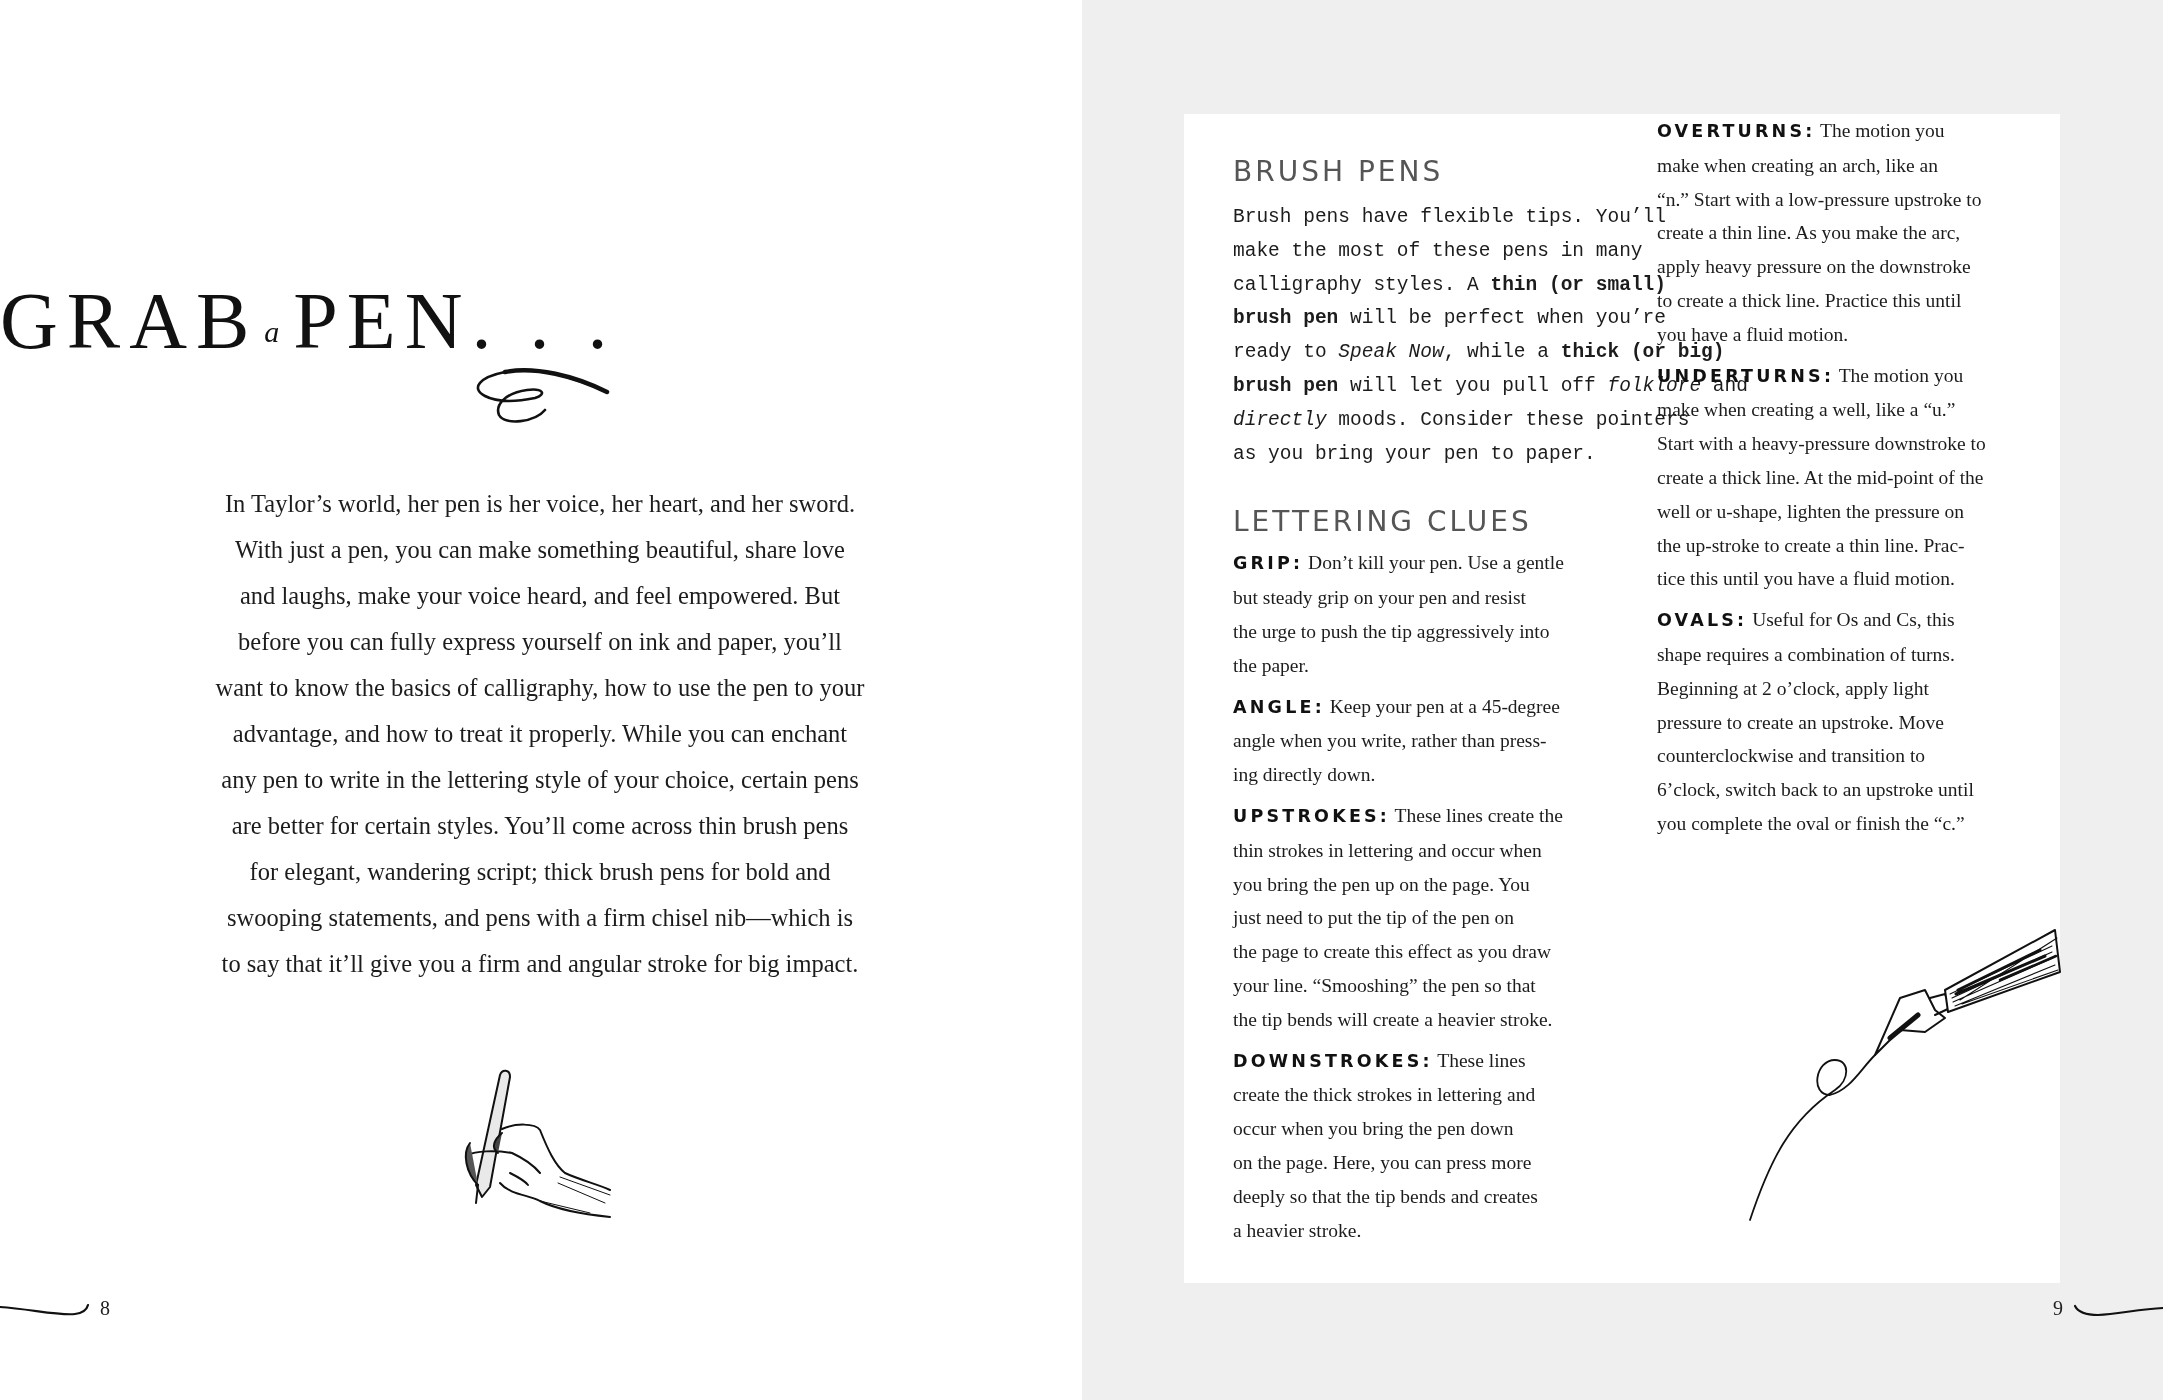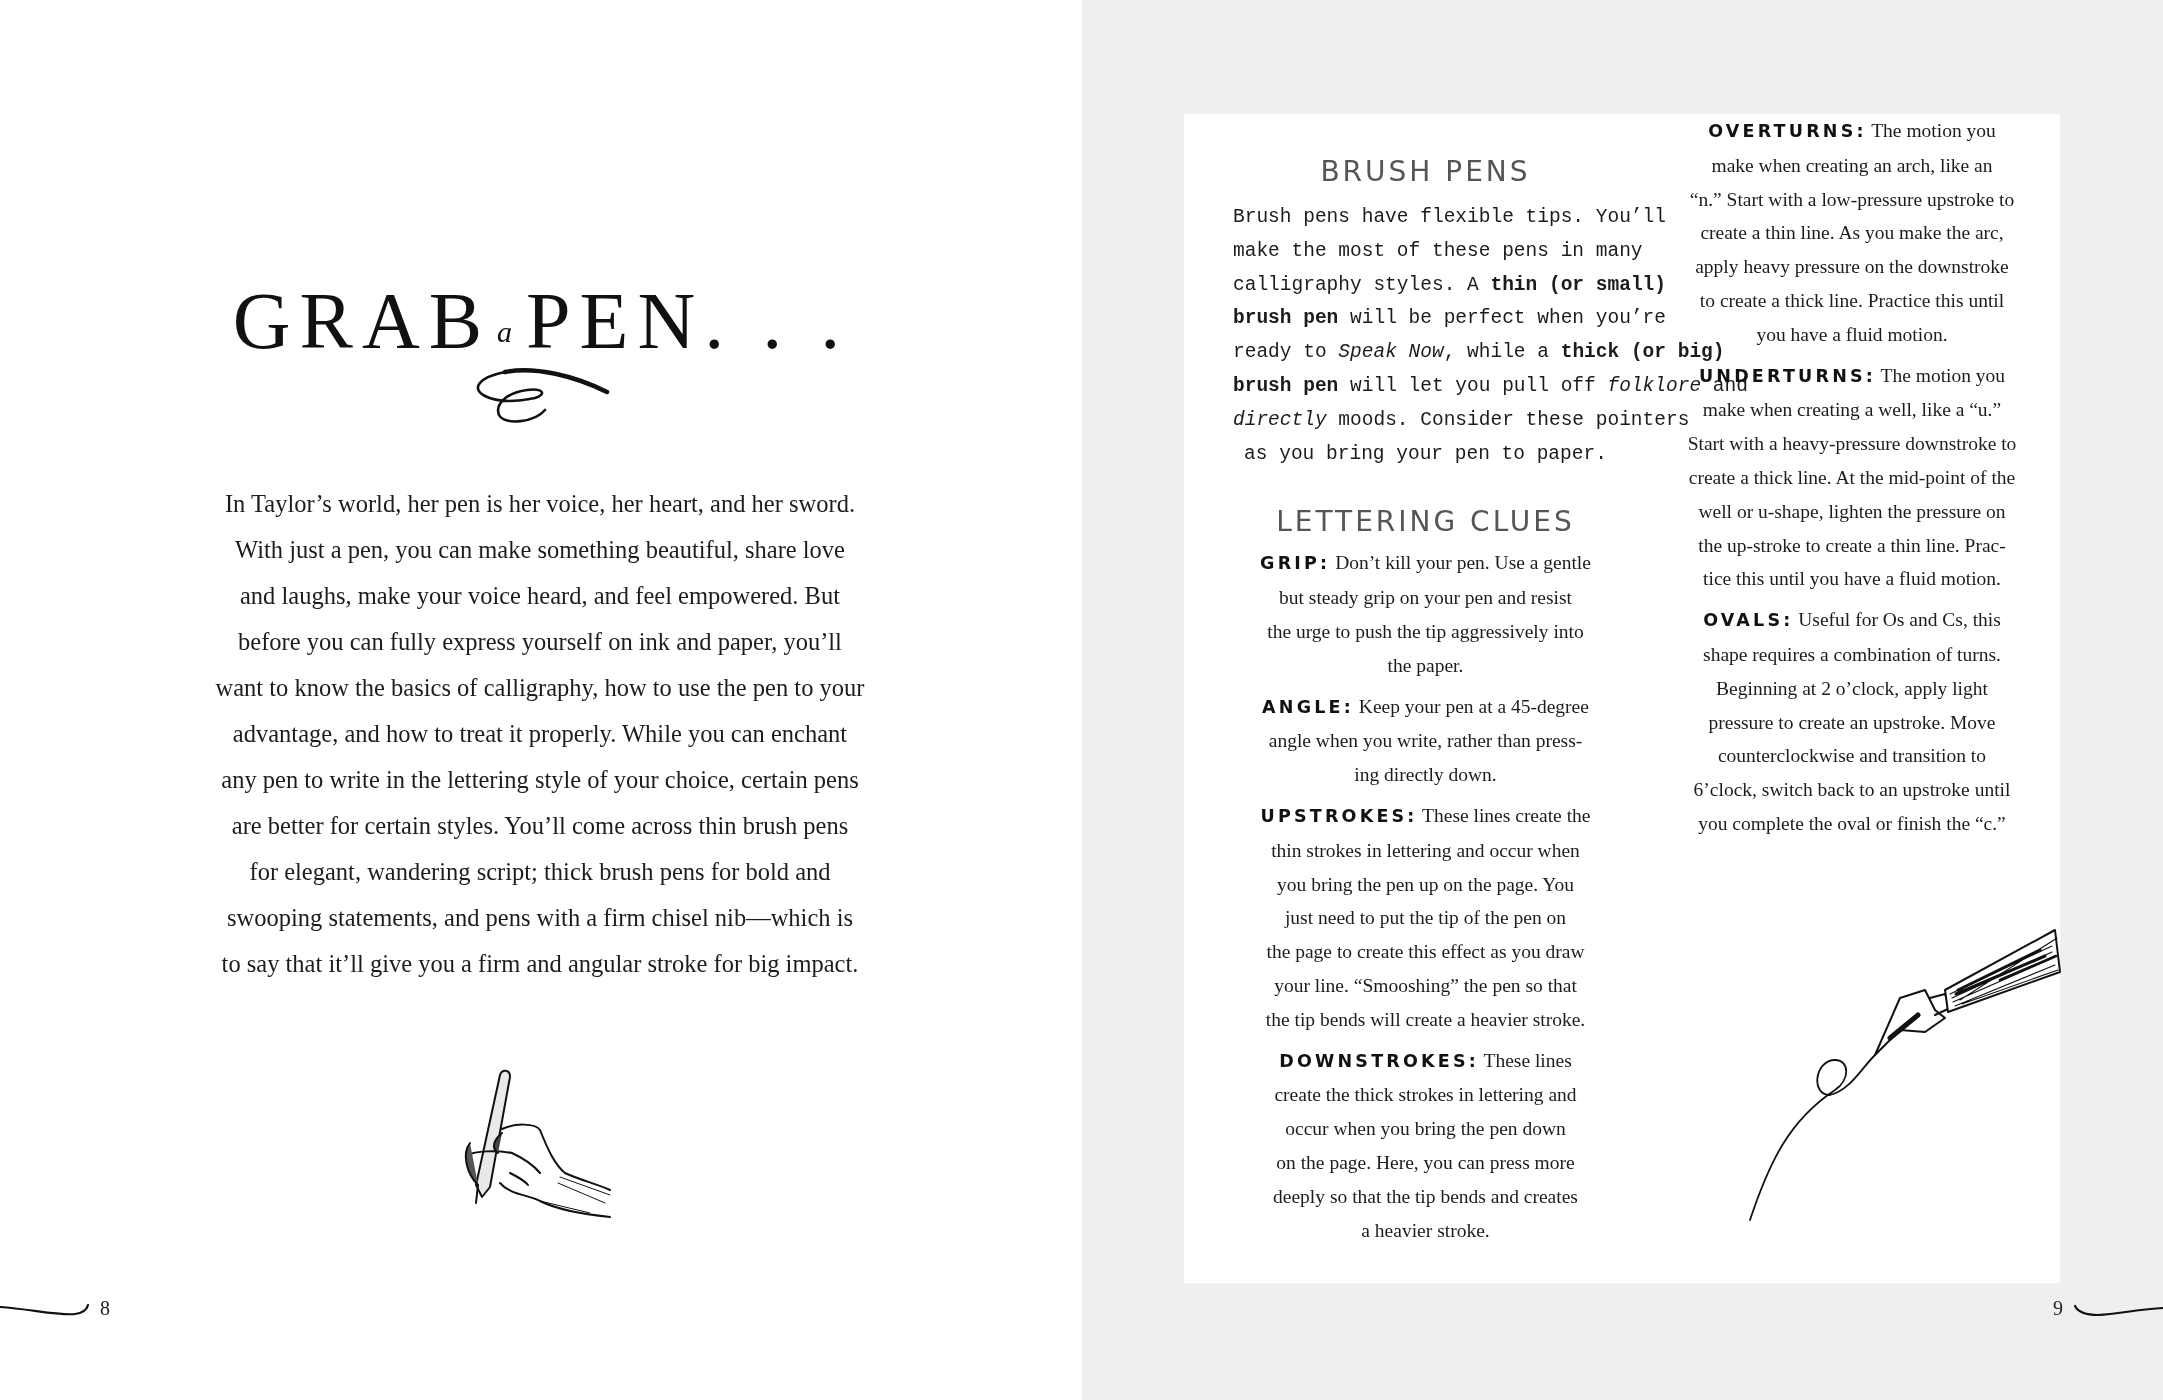--- a/index.html
+++ b/index.html
@@ -9,21 +9,21 @@
     font-family: "Liberation Serif", "DejaVu Serif", serif;
     color: #1a1a1a;
   }
   .page-left {
     position: absolute; left: 0; top: 0; width: 1082px; height: 1400px; background: #ffffff;
   }
   .page-right {
     position: absolute; left: 1082px; top: 0; width: 1081px; height: 1400px; background: #efefef;
   }
   .title {
-    position: absolute; left: 0; width: 1082px; top: 222px; text-align: center;
+    position: absolute; left: 0; width: 1082px; top: 222px; text-align: left;
     font-family: "Liberation Serif", "DejaVu Serif", serif;
     font-size: 80px; letter-spacing: 9px; color: #111; white-space: nowrap;
     font-weight: normal;
   }
   .title .small-a {
     font-style: italic; font-size: 30px; letter-spacing: 0; margin: 0 14px 0 6px;
     vertical-align: 6px;
   }
   .flourish { position: absolute; left: 465px; top: 360px; width: 150px; height: 70px; }
   .intro {
@@ -31,21 +31,21 @@
     text-align: center; font-size: 24.5px; line-height: 46px; color: #1c1c1c;
   }
   .intro .line { display: block; white-space: nowrap; }
   .hand { position: absolute; left: 440px; top: 1055px; width: 180px; height: 165px; }
   .folio-left { position: absolute; left: 0; top: 1296px; width: 120px; height: 30px; }
   .folio-right { position: absolute; left: 2040px; top: 1296px; width: 123px; height: 30px; }
   .folio-num { position: absolute; top: 1297px; font-size: 20px; color: #222; }
   .card {
     position: absolute; left: 1184px; top: 114px; width: 876px; height: 1169px; background: #ffffff;
   }
-  .col { position: absolute; top: 0; font-size: 19.5px; line-height: 33.8px; color: #1c1c1c; text-align: center; }
+  .col { position: absolute; top: 0; font-size: 19.5px; line-height: 33.8px; color: #1c1c1c; }
   .col-left { left: 49px; width: 385px; }
   .col-right { left: 473px; width: 390px; }
   .col .line { display: block; white-space: nowrap; }
   .sec-head {
     font-family: "DejaVu Sans", "Liberation Sans", sans-serif; font-weight: normal;
     font-size: 28px; letter-spacing: 3px; color: #555; white-space: nowrap;
   }
   .term {
     font-family: "DejaVu Sans", "Liberation Sans", sans-serif; font-weight: bold;
     font-size: 17.5px; letter-spacing: 3.2px; color: #111;

